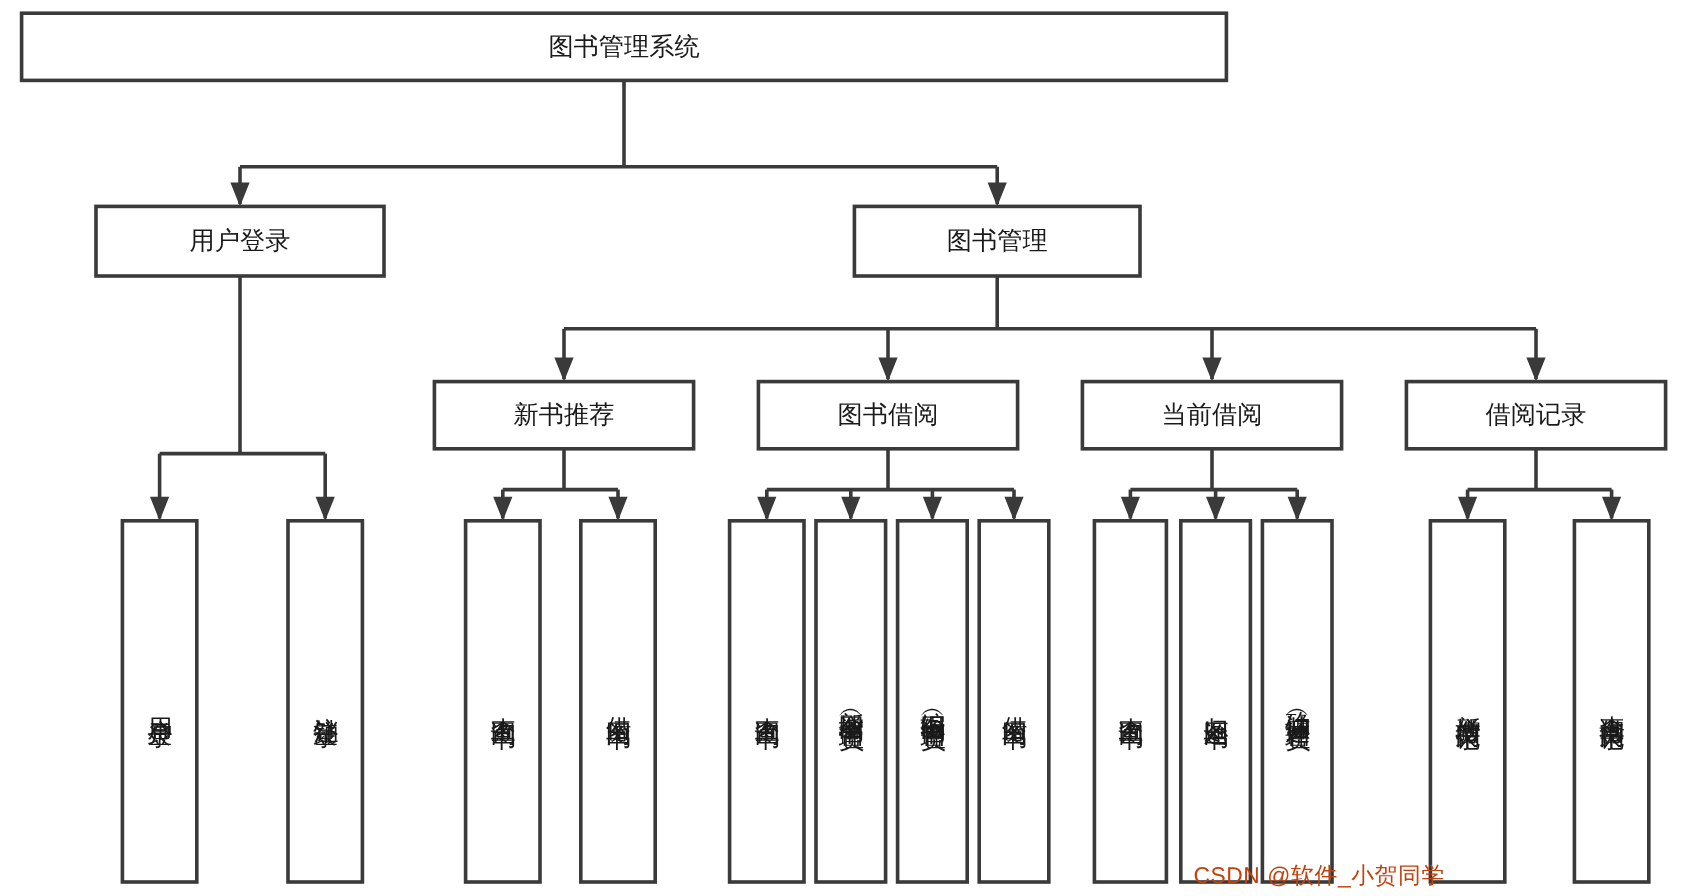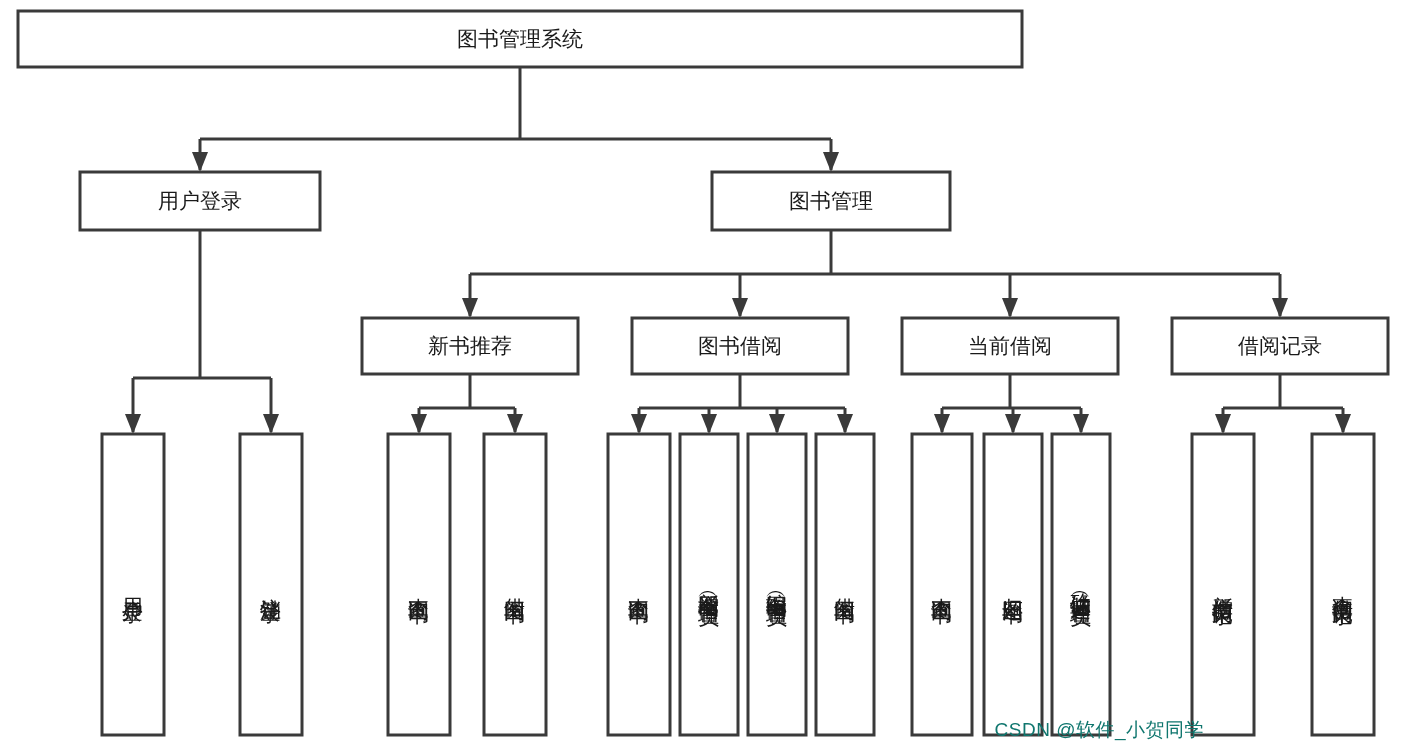--- a/index.html
+++ b/index.html
@@ -66,21 +66,21 @@
     white-space: nowrap;
     pointer-events: none;
     user-select: none;
   }
   .watermark {
     position: absolute;
     right: 8px;
     bottom: 4px;
     font-family: "Liberation Sans", "DejaVu Sans", sans-serif;
     font-size: 19px;
-    color: #0f766e;
+    color: #c2410c;
     letter-spacing: 0.5px;
     white-space: nowrap;
     user-select: none;
   }
 </style>
 </head>
 <body>
 
 <div id="diagram-root">
 

